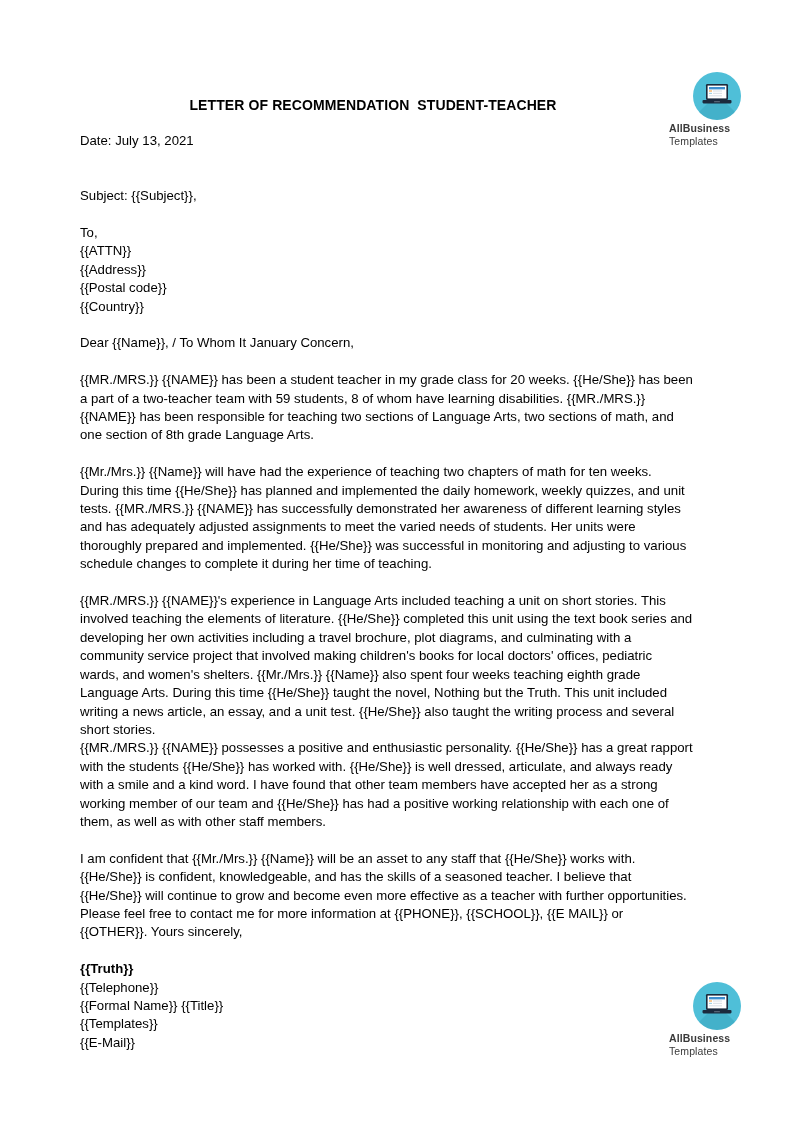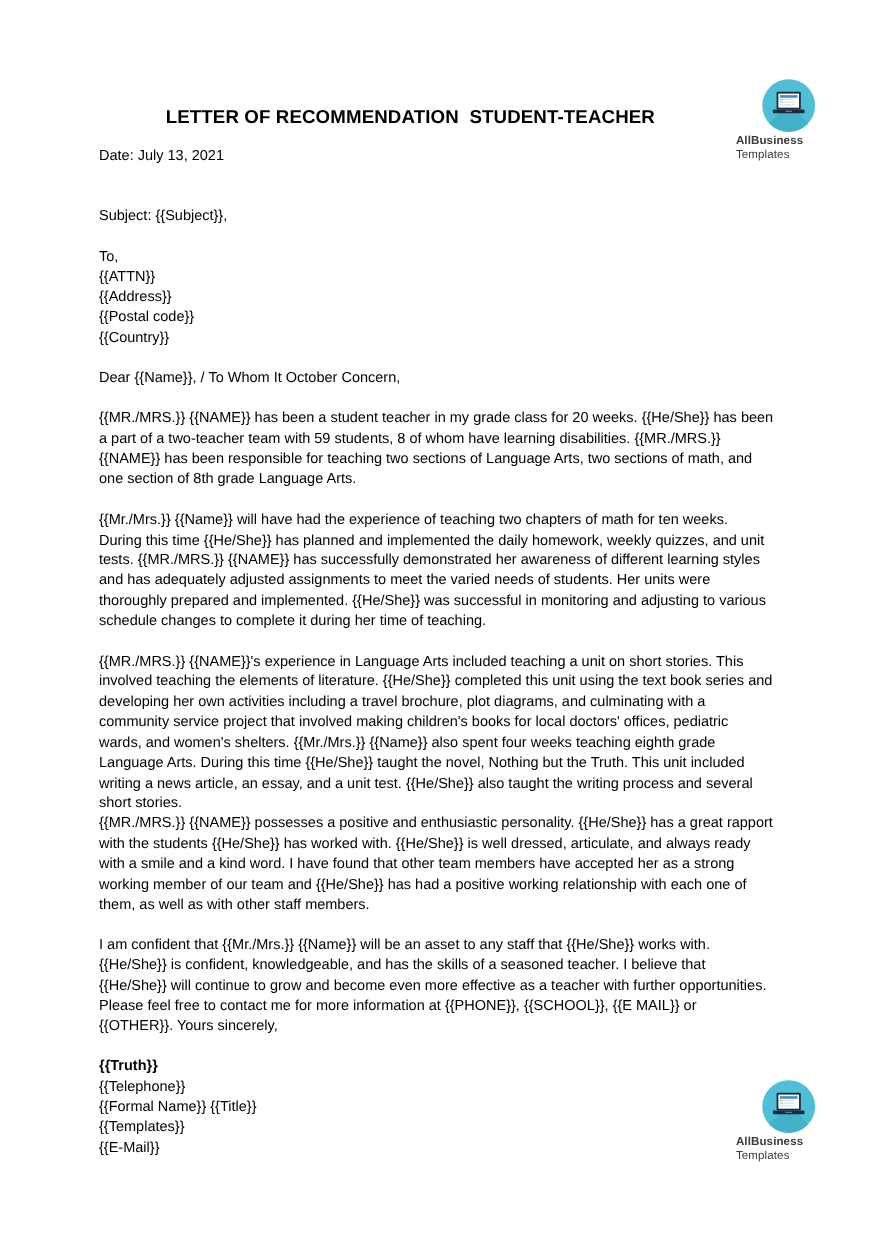--- a/index.html
+++ b/index.html
@@ -67,29 +67,29 @@
   .logo-text .l1 { display: block; font-weight: bold; }
   .logo-text .l2 { display: block; }
 
   
   .doc-title {
     position: absolute;
     left: 88px;
     top: 97px;
     width: 570px;
     text-align: center;
-    font-size: 17px;
+    font-size: 14px;
     font-weight: bold;
     letter-spacing: 0.1px;
     white-space: pre;
   }
 
   .body-text {
     position: absolute;
-    left: 90px;
+    left: 80px;
     top: 132px;
     width: 614px;
     font-size: 13.2px;
     line-height: 18.4px;
   }
 
   .body-text p {
     margin: 0 0 18.4px 0;
   }
   .body-text p.tight {
@@ -156,21 +156,21 @@
 
     <p>
       <span class="blk">To,</span>
       <span class="blk">{{ATTN}}</span>
       <span class="blk">{{Address}}</span>
       <span class="blk">{{Postal code}}</span>
       <span class="blk">{{Country}}</span>
     </p>
 
     <p>
-      <span class="blk">Dear {{Name}}, / To Whom It October Concern,</span>
+      <span class="blk">Dear {{Name}}, / To Whom It January Concern,</span>
     </p>
 
     <p>{{MR./MRS.}} {{NAME}} has been a student teacher in my grade class for 20 weeks. {{He/She}} has been a part of a two-teacher team with 59 students, 8 of whom have learning disabilities. {{MR./MRS.}} {{NAME}} has been responsible for teaching two sections of Language Arts, two sections of math, and one section of 8th grade Language Arts.</p>
 
     <p>{{Mr./Mrs.}} {{Name}} will have had the experience of teaching two chapters of math for ten weeks. During this time {{He/She}} has planned and implemented the daily homework, weekly quizzes, and unit tests. {{MR./MRS.}} {{NAME}} has successfully demonstrated her awareness of different learning styles and has adequately adjusted assignments to meet the varied needs of students. Her units were thoroughly prepared and implemented.  {{He/She}} was successful in monitoring and adjusting to various schedule changes to complete it during her time of teaching.</p>
 
     <p class="tight">{{MR./MRS.}} {{NAME}}'s experience in Language Arts included teaching a unit on short stories. This involved teaching the elements of literature.  {{He/She}} completed this unit using the text book series and developing her own activities including a travel brochure, plot diagrams, and culminating with a community service project that involved making children's books for local doctors' offices, pediatric wards, and women's shelters. {{Mr./Mrs.}} {{Name}} also spent four weeks teaching eighth grade Language Arts. During this time {{He/She}} taught the novel, Nothing but the Truth. This unit included writing a news article, an essay, and a unit test. {{He/She}} also taught the writing process and several short stories.</p>
 
     <p>{{MR./MRS.}} {{NAME}} possesses a positive and enthusiastic personality. {{He/She}} has a great rapport with the students  {{He/She}} has worked with. {{He/She}} is well dressed, articulate, and always ready with a smile and a kind word. I have found that other team members have accepted her as a strong working member of our team and {{He/She}} has had a positive working relationship with each one of them, as well as with other staff members.</p>
 

